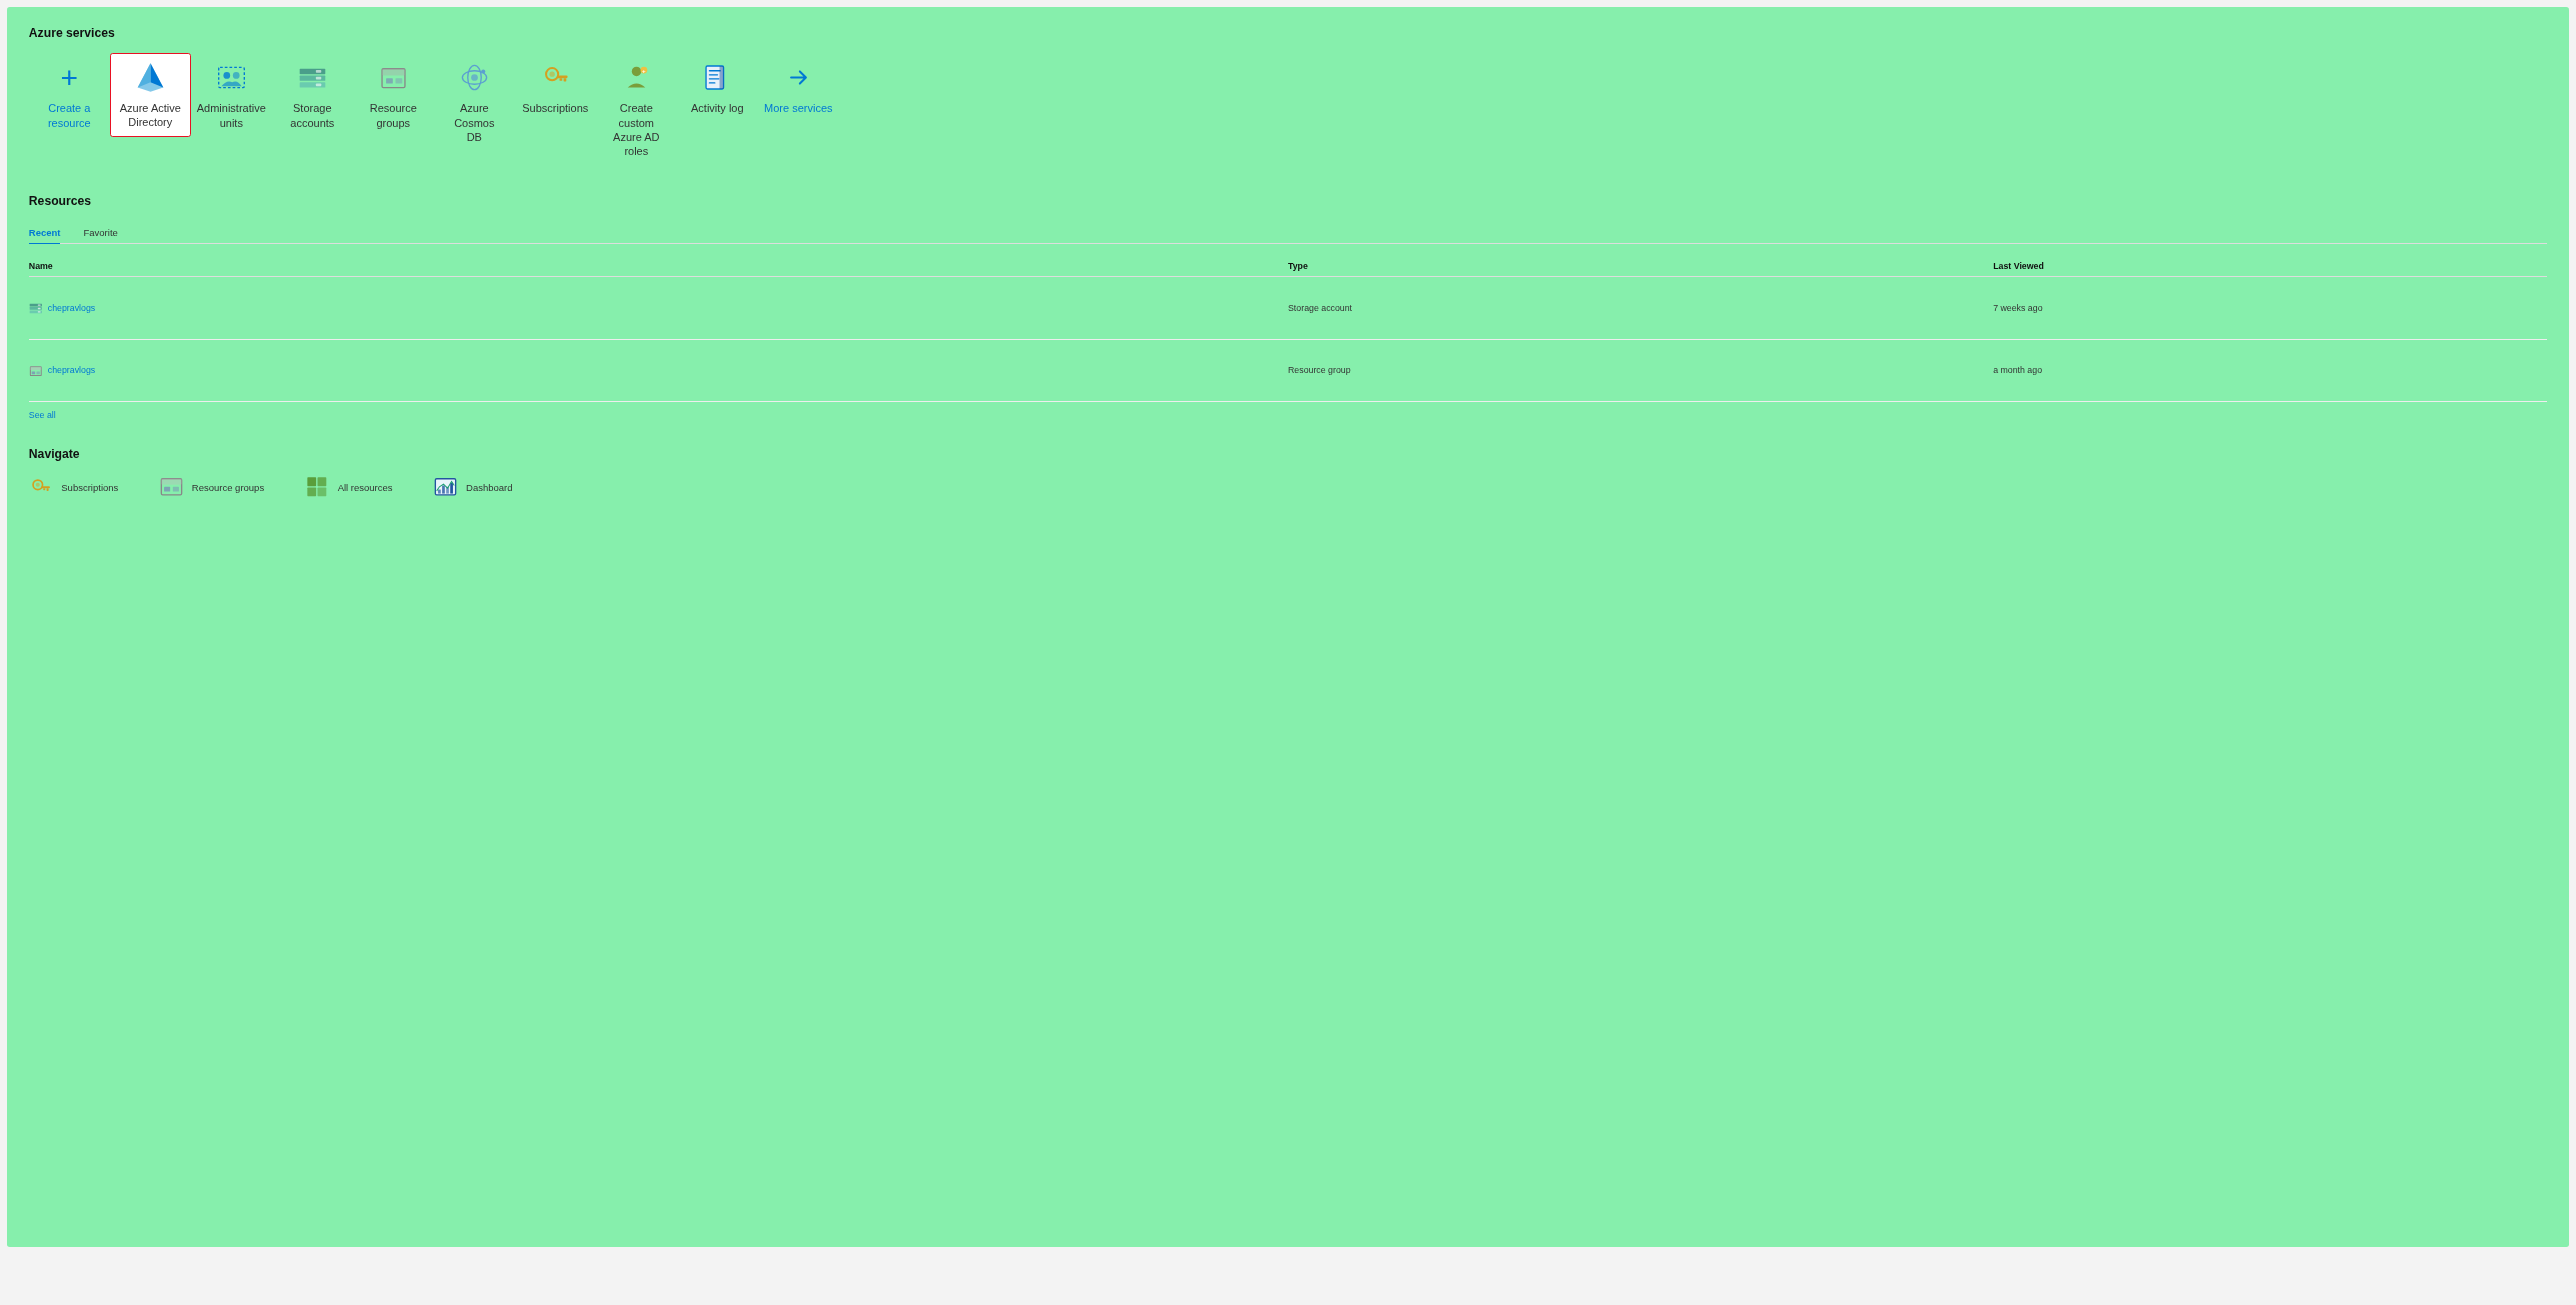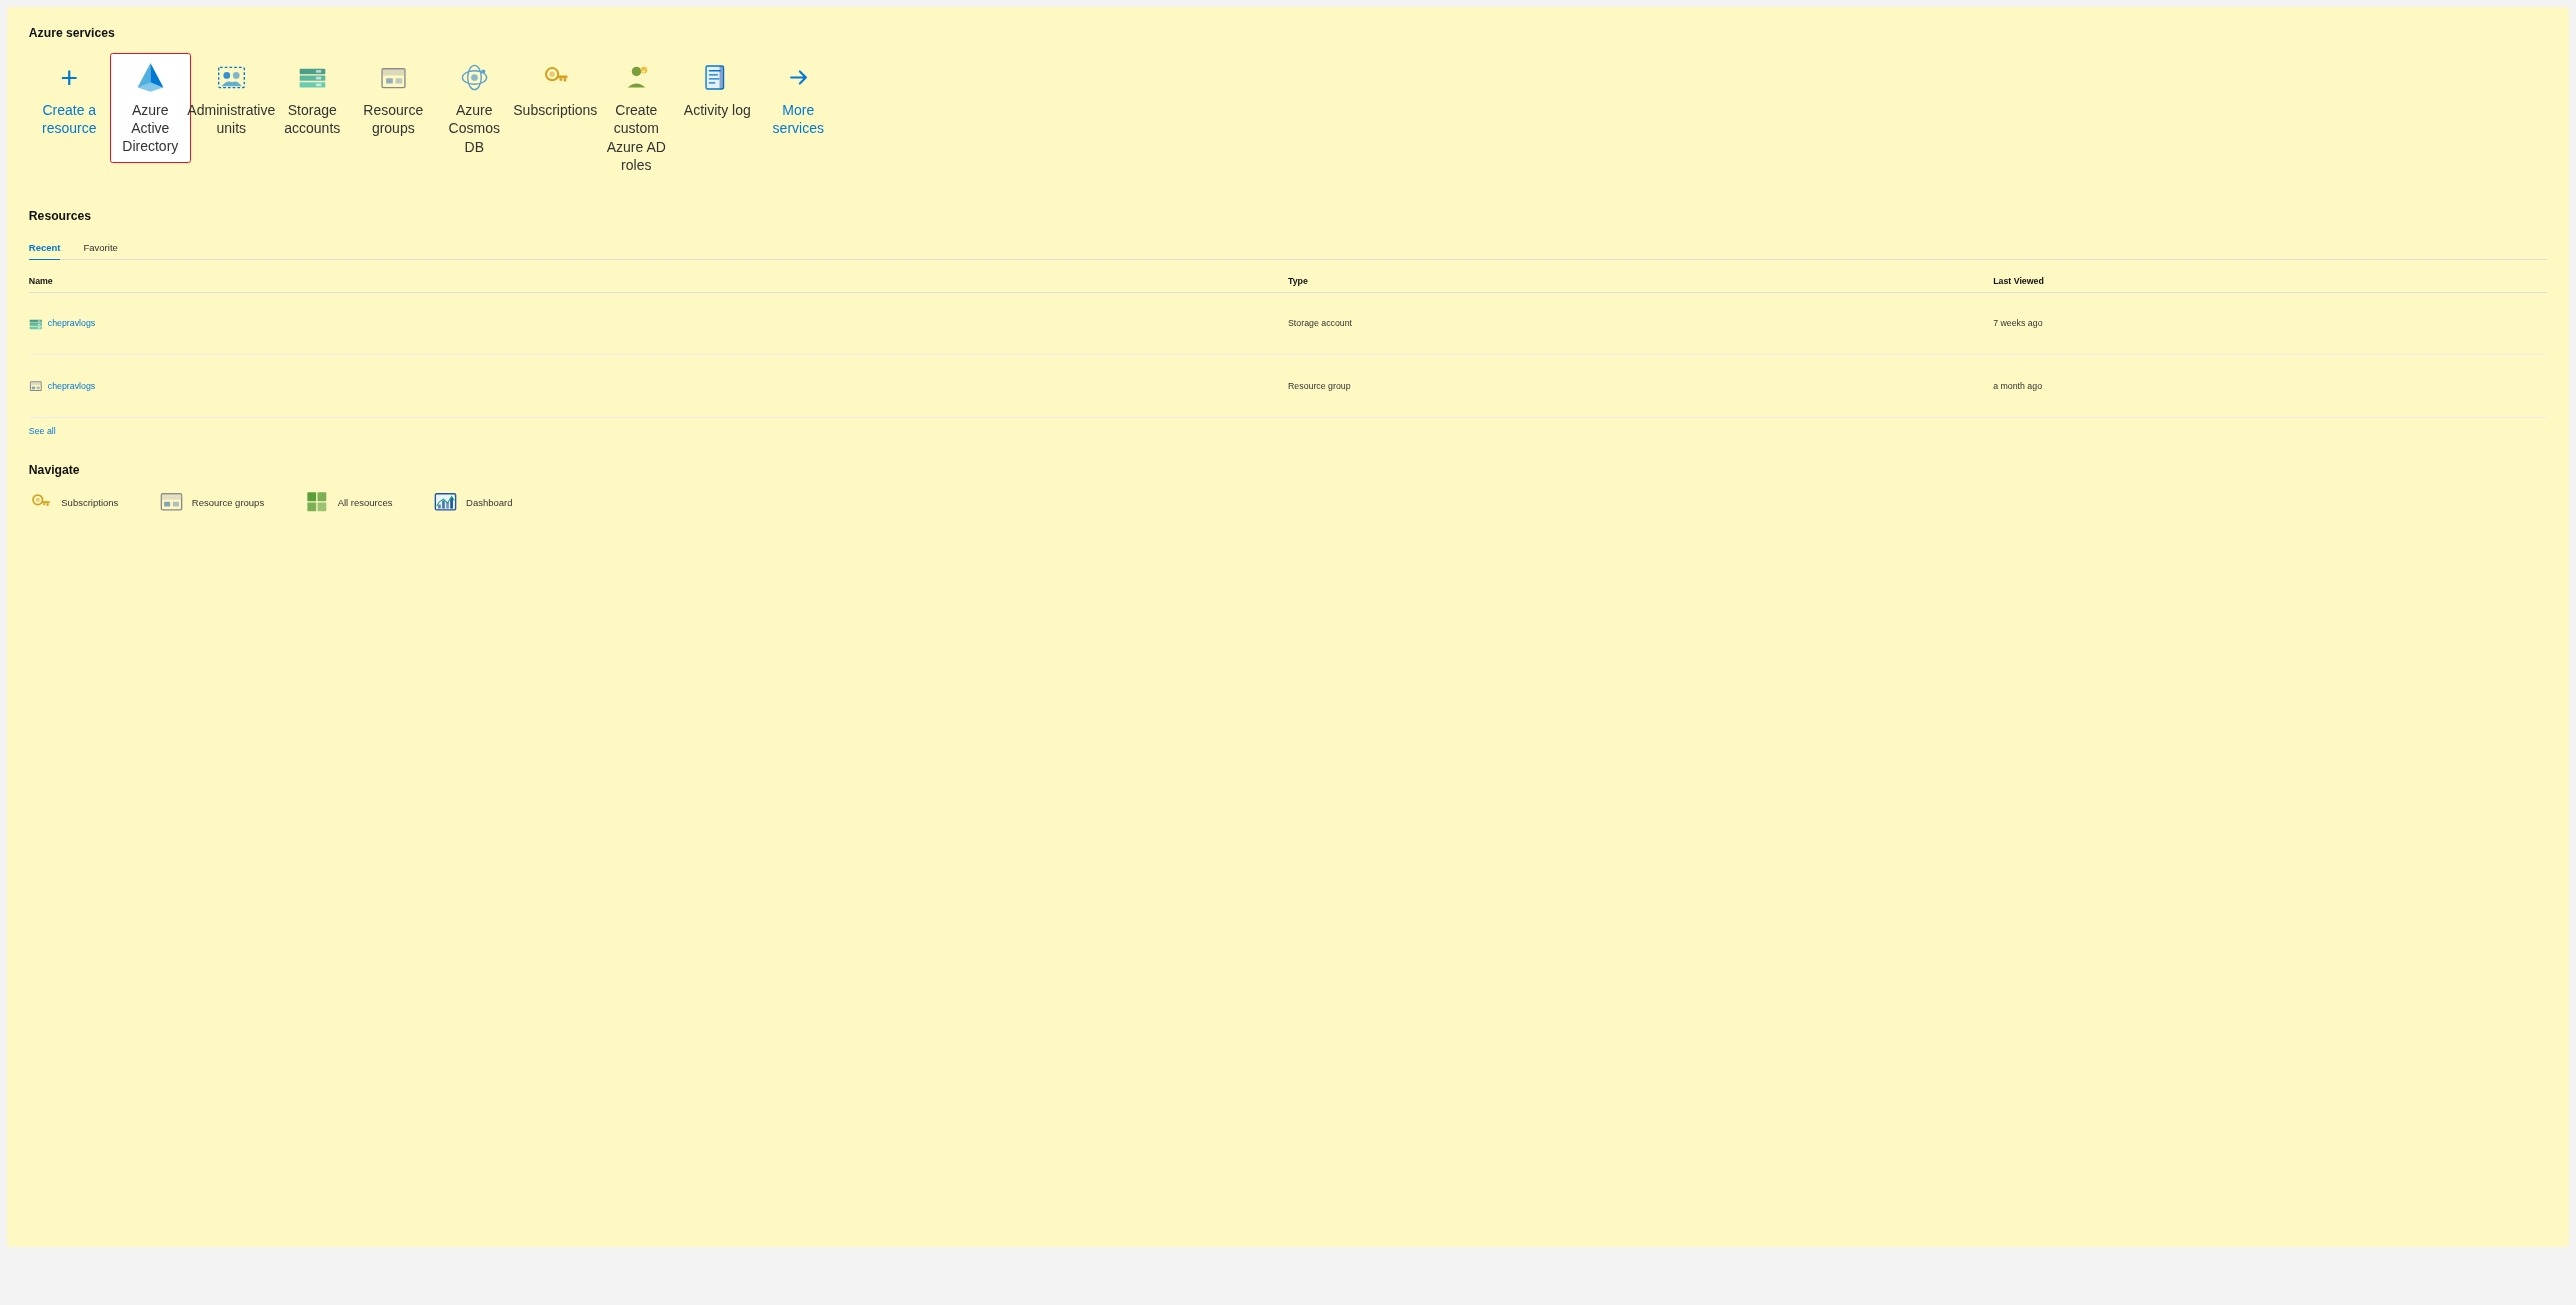--- a/index.html
+++ b/index.html
@@ -3,21 +3,21 @@
   <meta charset="utf-8">
   <style>
     * { box-sizing: border-box; margin: 0; padding: 0; }
     body {
       font-family: 'Segoe UI', Arial, sans-serif;
       background: #f3f3f3;
       color: #333;
       font-size: 9.5px;
     }
     .main-content {
-      background: #fef9c3;
+      background: #86efac;
       margin: 6.8px;
       padding: 19px 22px 27px 22px;
       border-radius: 2.7px;
       min-height: 95vh;
     }
     
     .section-title {
       font-size: 12.2px;
       font-weight: 600;
       color: #111;
@@ -47,21 +47,21 @@
     .service-icon {
       width: 33px;
       height: 33px;
       display: flex;
       align-items: center;
       justify-content: center;
       margin-bottom: 6.8px;
       font-size: 22px;
     }
     .service-label {
-      font-size: 14px;
+      font-size: 11px;
       color: #333;
       line-height: 1.3;
     }
     .service-label.blue {
       color: #0078d4;
     }
     
     .resources-section {
       margin-bottom: 27px;
     }

